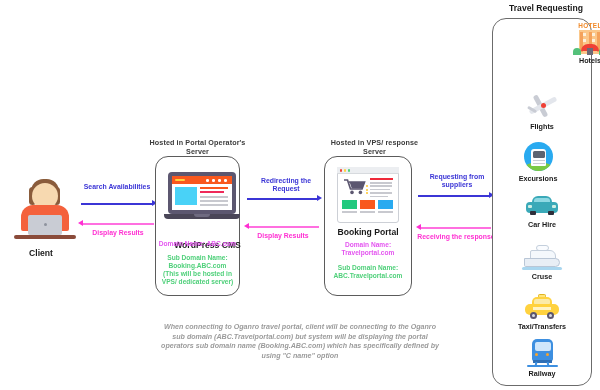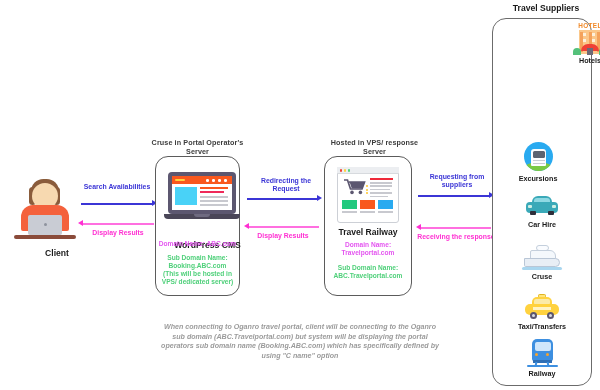--- a/index.html
+++ b/index.html
@@ -153,31 +153,31 @@
   <div class="abs" style="left:14px;top:175px;width:62px;height:64px;">
     <div class="client-hair2"></div>
       <div class="client-hair3"></div>
     <div class="client-hair"></div>
     <div class="client-head"></div>
     <div class="client-body"></div>
     <div class="client-laptop"></div>
     <div class="client-lapdot"></div>
     <div class="client-desk"></div>
   </div>
-  <div class="abs node-title" style="left:22px;top:248px;width:70px;">Client</div>
+  <div class="abs node-title" style="left:6px;top:248px;width:70px;">Client</div>
 
   <div class="abs arrow-label lbl-blue" style="left:76px;top:183px;width:82px;">Search Availabilities</div>
   <div class="abs arrow-line arrow-blue" style="left:81px;top:203px;width:72px;"></div>
   <div class="abs arrowhead head-right-blue" style="left:152px;top:200px;"></div>
 
   <div class="abs arrow-line arrow-pink" style="left:83px;top:223px;width:71px;"></div>
   <div class="abs arrowhead head-left-pink" style="left:78px;top:220px;"></div>
   <div class="abs arrow-label lbl-pink" style="left:78px;top:229px;width:80px;">Display Results</div>
 
-  <div class="abs hdr-label" style="left:145px;top:138px;width:105px;">Cruse in Portal Operator's Server</div>
+  <div class="abs hdr-label" style="left:145px;top:138px;width:105px;">Hosted in Portal Operator's Server</div>
 
   <div class="abs server-box" style="left:155px;top:156px;width:85px;height:140px;"></div>
 
   <div class="abs" style="left:168px;top:172px;width:68px;height:48px;">
     <div class="lap-frame"></div>
     <div class="lap-screen"></div>
     <div class="lap-bar"></div>
     <div class="lap-bar-yel"></div>
     <div class="lap-dot" style="left:38px;"></div>
     <div class="lap-dot" style="left:44px;"></div>
@@ -233,35 +233,35 @@
     <div class="br-line-g" style="top:25px;width:22px;"></div>
     <div class="br-line-g" style="top:28.5px;width:18px;"></div>
     <div class="br-tile" style="left:5px;background:#22c97e;"></div>
     <div class="br-tile" style="left:23px;background:#f9581e;"></div>
     <div class="br-tile" style="left:41px;background:#29aaf0;"></div>
     <div class="br-sub" style="left:5px;"></div>
     <div class="br-sub" style="left:23px;"></div>
     <div class="br-sub" style="left:41px;"></div>
   </div>
 
-  <div class="abs node-title" style="left:326px;top:227px;width:84px;">Travel Railway</div>
+  <div class="abs node-title" style="left:326px;top:227px;width:84px;">Booking Portal</div>
   <div class="abs domain-line" style="left:326px;top:241px;width:84px;">Domain Name:</div>
   <div class="abs domain-line" style="left:326px;top:249px;width:84px;">Travelportal.com</div>
   <div class="abs sub-line" style="left:326px;top:264px;width:84px;">Sub Domain Name:</div>
   <div class="abs sub-line" style="left:325px;top:272px;width:86px;">ABC.Travelportal.com</div>
 
   <div class="abs arrow-label lbl-blue" style="left:418px;top:173px;width:78px;">Requesting from suppliers</div>
   <div class="abs arrow-line arrow-blue" style="left:418px;top:195px;width:72px;"></div>
   <div class="abs arrowhead head-right-blue" style="left:489px;top:192px;"></div>
 
   <div class="abs arrow-line arrow-pink" style="left:421px;top:227px;width:70px;"></div>
   <div class="abs arrowhead head-left-pink" style="left:416px;top:224px;"></div>
   <div class="abs arrow-label lbl-pink" style="left:416px;top:233px;width:80px;">Receiving the response</div>
 
-  <div class="abs node-title" style="left:500px;top:3px;width:92px;">Travel Suppliers</div>
+  <div class="abs node-title" style="left:500px;top:3px;width:92px;">Travel Requesting</div>
   <div class="abs supplier-panel" style="left:492px;top:18px;width:100px;height:368px;"></div>
 
   <div class="abs sup-item" style="left:492px;top:22px;width:100px;margin-left:48px;">
     <div class="sup-icon">
       <div class="ht-word">HOTEL</div>
       <div class="ht-body"></div>
       <div class="ht-col" style="left:13px;"></div>
       <div class="ht-col" style="left:21.5px;"></div>
       <div class="ht-col" style="left:30px;"></div>
       <div class="ht-win" style="left:16px;top:11px;"></div>
@@ -269,20 +269,29 @@
       <div class="ht-win" style="left:16px;top:17px;"></div>
       <div class="ht-win" style="left:25px;top:17px;"></div>
       <div class="ht-bushL"></div>
         <div class="ht-bushR"></div>
       <div class="ht-canopy"></div>
       <div class="ht-door"></div>
     </div>
     <div class="sup-label">Hotels</div>
   </div>
 
+  <div class="abs sup-item" style="left:492px;top:88px;width:100px;">
+    <div class="sup-icon">
+      <div class="pl-wing2"></div>
+      <div class="pl-body"></div>
+      <div class="pl-tail"></div>
+      <div class="pl-dot"></div>
+    </div>
+    <div class="sup-label">Flights</div>
+  </div>
 
   <div class="abs sup-item" style="left:492px;top:140px;width:92px;">
     <div class="sup-icon">
       <div class="bs-circ">
         <div class="bs-grass"></div>
         <div class="bs-body"></div>
         <div class="bs-win"></div>
         <div class="bs-l1" style="top:18px;"></div>
         <div class="bs-l1" style="top:21px;"></div>
       </div>

